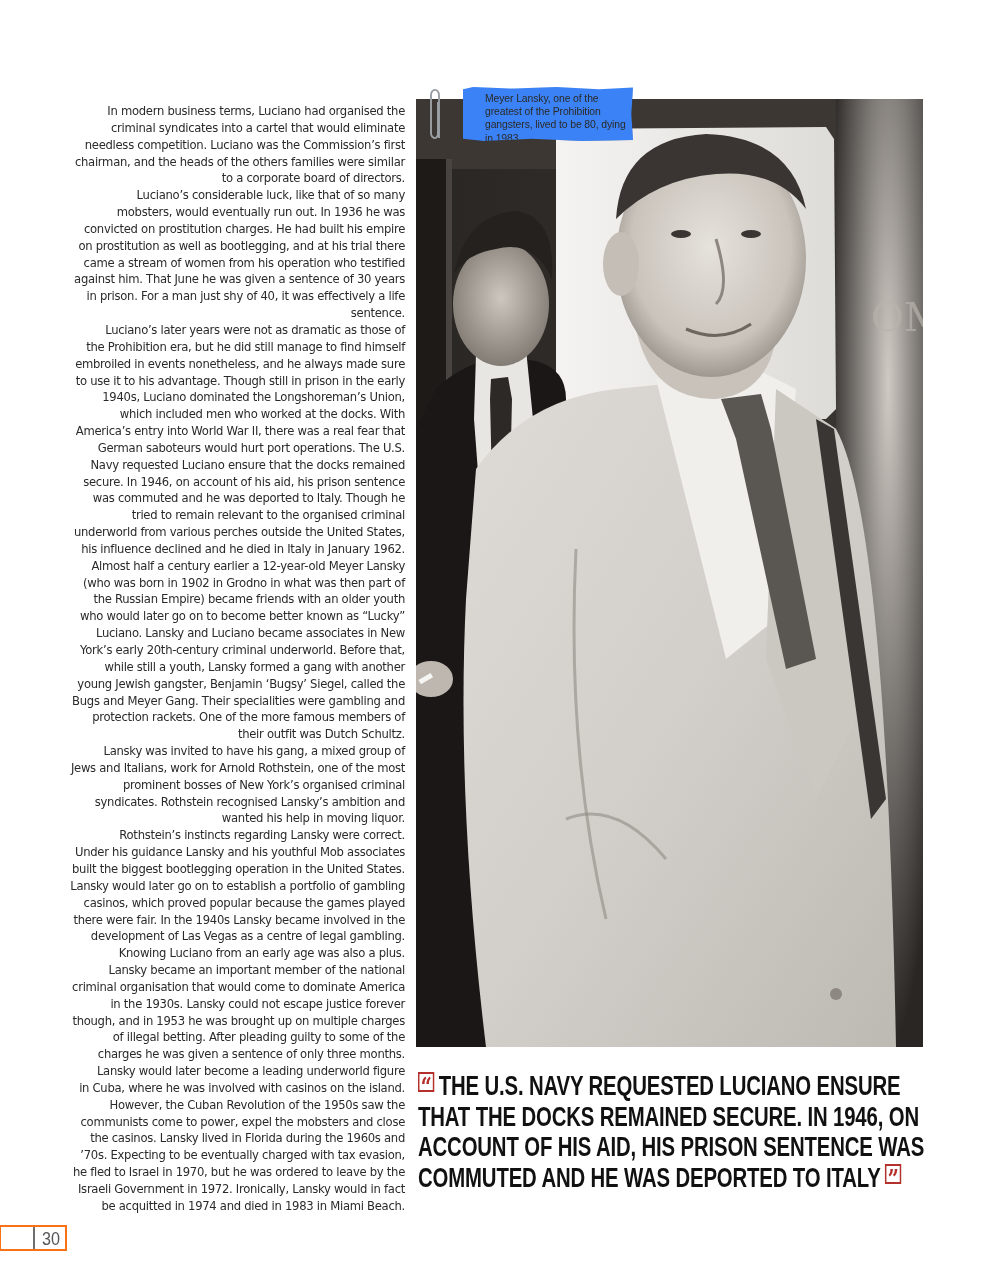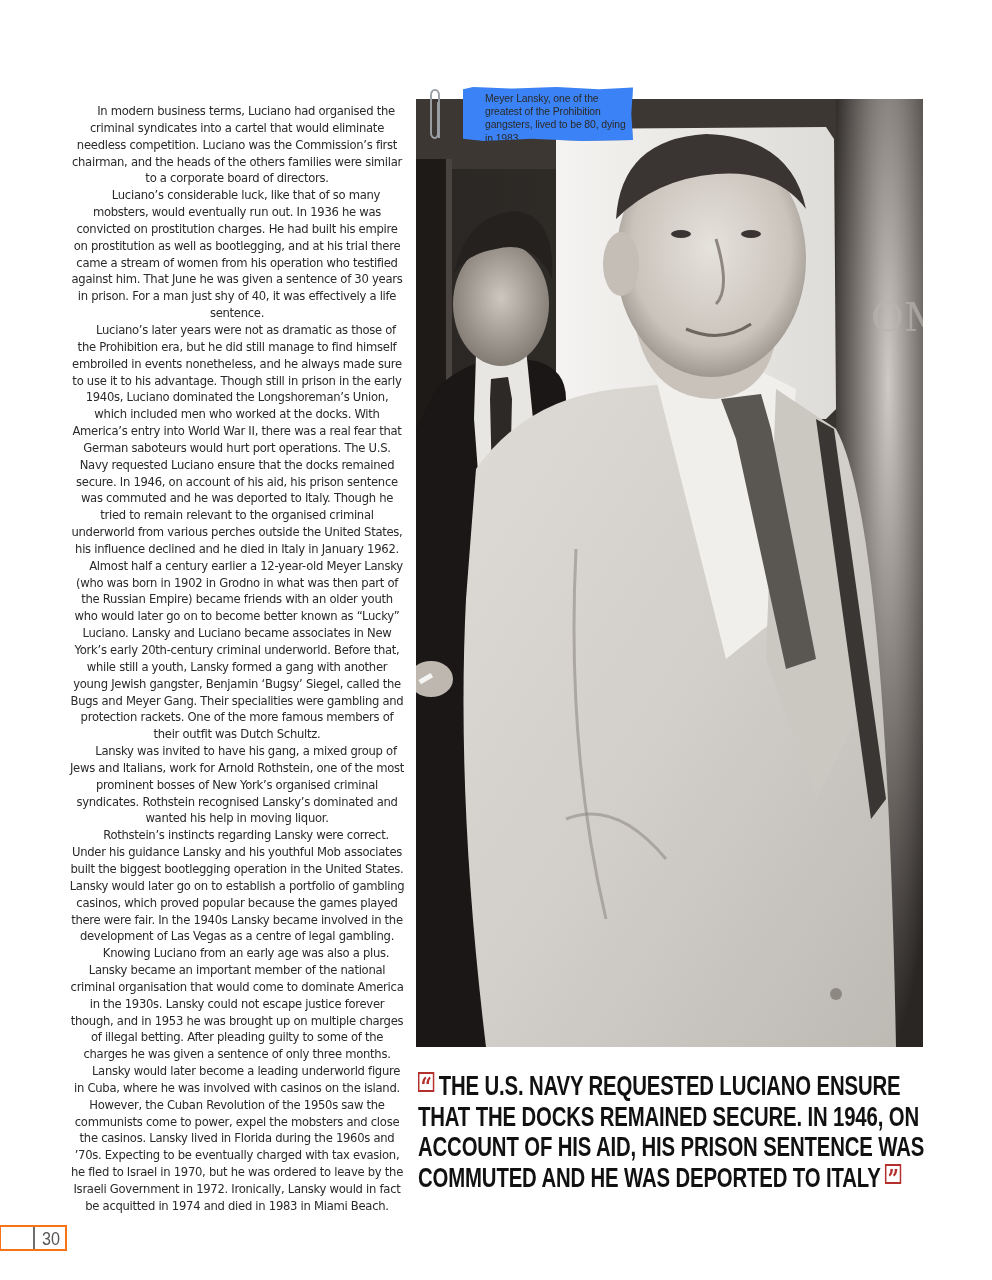--- a/index.html
+++ b/index.html
@@ -8,21 +8,21 @@
     background: #ffffff;
     font-family: "DejaVu Sans", sans-serif;
     color: #222;
   }
   .body-col {
     position: absolute; left: 69px; top: 103px; width: 336px;
     font-family: "DejaVu Sans", sans-serif;
     font-size: 11.6px; line-height: 16.85px; color: #2a2a2a;
     letter-spacing: -0.28px;
   }
-  .body-col p { margin: 0; text-indent: 18px; text-align: center; }
+  .body-col p { margin: 0; text-indent: 18px; text-align: right; }
 
   
   .photo {
     position: absolute; left: 416px; top: 99px; width: 507px; height: 948px;
     overflow: hidden; background: #1a1816;
   }
   .photo svg { display: block; width: 100%; height: 100%; }
 
   
   .caption {
@@ -69,21 +69,21 @@
   }
 </style>
 </head>
 <body>
 
 <div class="body-col">
   <p>In modern business terms, Luciano had organised the criminal syndicates into a cartel that would eliminate needless competition. Luciano was the Commission’s first chairman, and the heads of the others families were similar to a corporate board of directors.</p>
   <p>Luciano’s considerable luck, like that of so many mobsters, would eventually run out. In 1936 he was convicted on prostitution charges. He had built his empire on prostitution as well as bootlegging, and at his trial there came a stream of women from his operation who testified against him. That June he was given a sentence of 30 years in prison. For a man just shy of 40, it was effectively a life sentence.</p>
   <p>Luciano’s later years were not as dramatic as those of the Prohibition era, but he did still manage to find himself embroiled in events nonetheless, and he always made sure to use it to his advantage. Though still in prison in the early 1940s, Luciano dominated the Longshoreman’s Union, which included men who worked at the docks. With America’s entry into World War II, there was a real fear that German saboteurs would hurt port operations. The U.S. Navy requested Luciano ensure that the docks remained secure. In 1946, on account of his aid, his prison sentence was commuted and he was deported to Italy. Though he tried to remain relevant to the organised criminal underworld from various perches outside the United States, his influence declined and he died in Italy in January 1962.</p>
   <p>Almost half a century earlier a 12-year-old Meyer Lansky (who was born in 1902 in Grodno in what was then part of the Russian Empire) became friends with an older youth who would later go on to become better known as “Lucky” Luciano. Lansky and Luciano became associates in New York’s early 20th-century criminal underworld. Before that, while still a youth, Lansky formed a gang with another young Jewish gangster, Benjamin ‘Bugsy’ Siegel, called the Bugs and Meyer Gang. Their specialities were gambling and protection rackets. One of the more famous members of their outfit was Dutch Schultz.</p>
-  <p>Lansky was invited to have his gang, a mixed group of Jews and Italians, work for Arnold Rothstein, one of the most prominent bosses of New York’s organised criminal syndicates. Rothstein recognised Lansky’s dominated and wanted his help in moving liquor.</p>
+  <p>Lansky was invited to have his gang, a mixed group of Jews and Italians, work for Arnold Rothstein, one of the most prominent bosses of New York’s organised criminal syndicates. Rothstein recognised Lansky’s ambition and wanted his help in moving liquor.</p>
   <p>Rothstein’s instincts regarding Lansky were correct. Under his guidance Lansky and his youthful Mob associates built the biggest bootlegging operation in the United States. Lansky would later go on to establish a portfolio of gambling casinos, which proved popular because the games played there were fair. In the 1940s Lansky became involved in the development of Las Vegas as a centre of legal gambling.</p>
   <p>Knowing Luciano from an early age was also a plus. Lansky became an important member of the national criminal organisation that would come to dominate America in the 1930s. Lansky could not escape justice forever though, and in 1953 he was brought up on multiple charges of illegal betting. After pleading guilty to some of the charges he was given a sentence of only three months.</p>
   <p>Lansky would later become a leading underworld figure in Cuba, where he was involved with casinos on the island. However, the Cuban Revolution of the 1950s saw the communists come to power, expel the mobsters and close the casinos. Lansky lived in Florida during the 1960s and ’70s. Expecting to be eventually charged with tax evasion, he fled to Israel in 1970, but he was ordered to leave by the Israeli Government in 1972. Ironically, Lansky would in fact be acquitted in 1974 and died in 1983 in Miami Beach.</p>
 </div>
 
 <div class="photo" title="Black and white photograph of Meyer Lansky in a light suit and patterned tie, hands in pockets, with another man in a dark suit behind him">
   <svg viewBox="0 0 507 948" preserveAspectRatio="none">
     <defs>
       <linearGradient id="bgL" x1="0" x2="1">
         <stop offset="0" stop-color="#2a2623"></stop>

